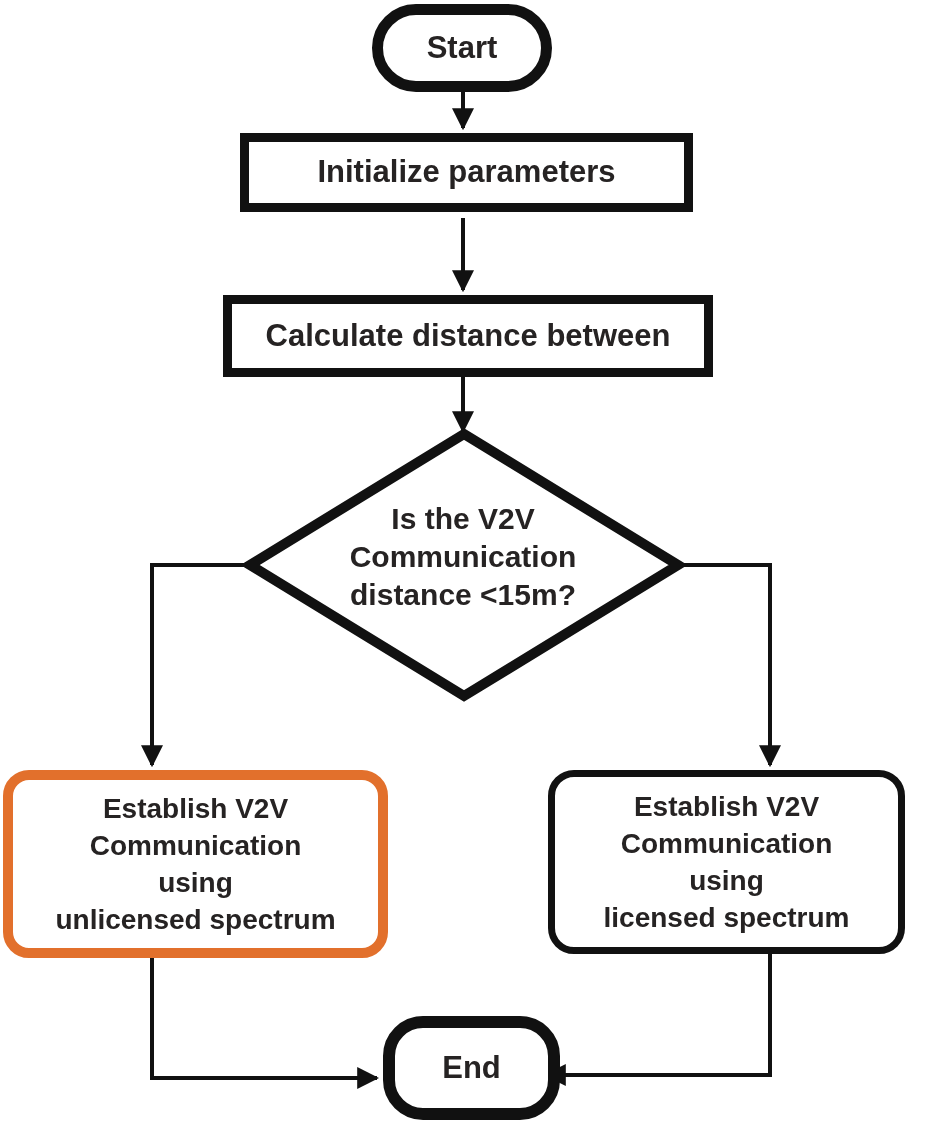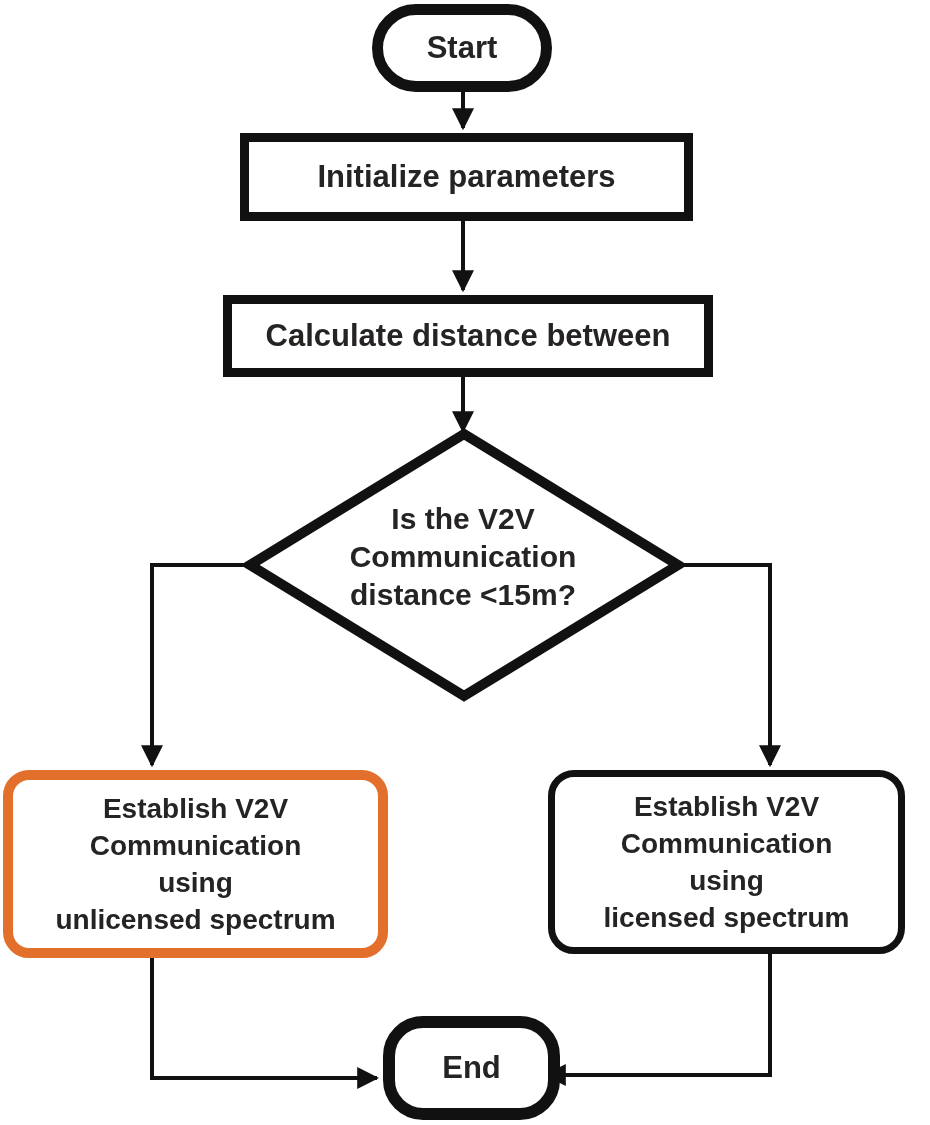--- a/index.html
+++ b/index.html
@@ -28,21 +28,21 @@
     display:flex;align-items:center;justify-content:center;
     text-align:center;
     background:#ffffff;
     line-height:1.32;
   }
   .terminator{border:11px solid var(--line);border-radius:46px;font-size:31px;}
   .process{border:9px solid var(--line);font-size:31px;}
   .branch{font-size:28px;line-height:37px;background:transparent;border-radius:26px;}
   .multiline{white-space:pre-line;}
   .node-start{left:372px;top:4px;width:180px;height:88px;}
-  .node-initialize{left:240px;top:133px;width:453px;height:88px;}
+  .node-initialize{left:240px;top:133px;width:453px;height:79px;}
   .node-calculate{left:223px;top:295px;width:490px;height:82px;text-align:right;}
   .node-decision-label{
     position:absolute;left:313px;top:500px;width:300px;
     font-size:30px;line-height:38px;text-align:center;
     background:transparent;white-space:pre-line;
   }
   .node-unlicensed{left:3px;top:770px;width:385px;height:188px;border:10px solid var(--highlight);}
   .node-licensed{left:548px;top:770px;width:357px;height:184px;border:7px solid var(--line);}
   .node-end{left:383px;top:1016px;width:177px;height:104px;border-width:12px;border-radius:40px;}
 </style>

